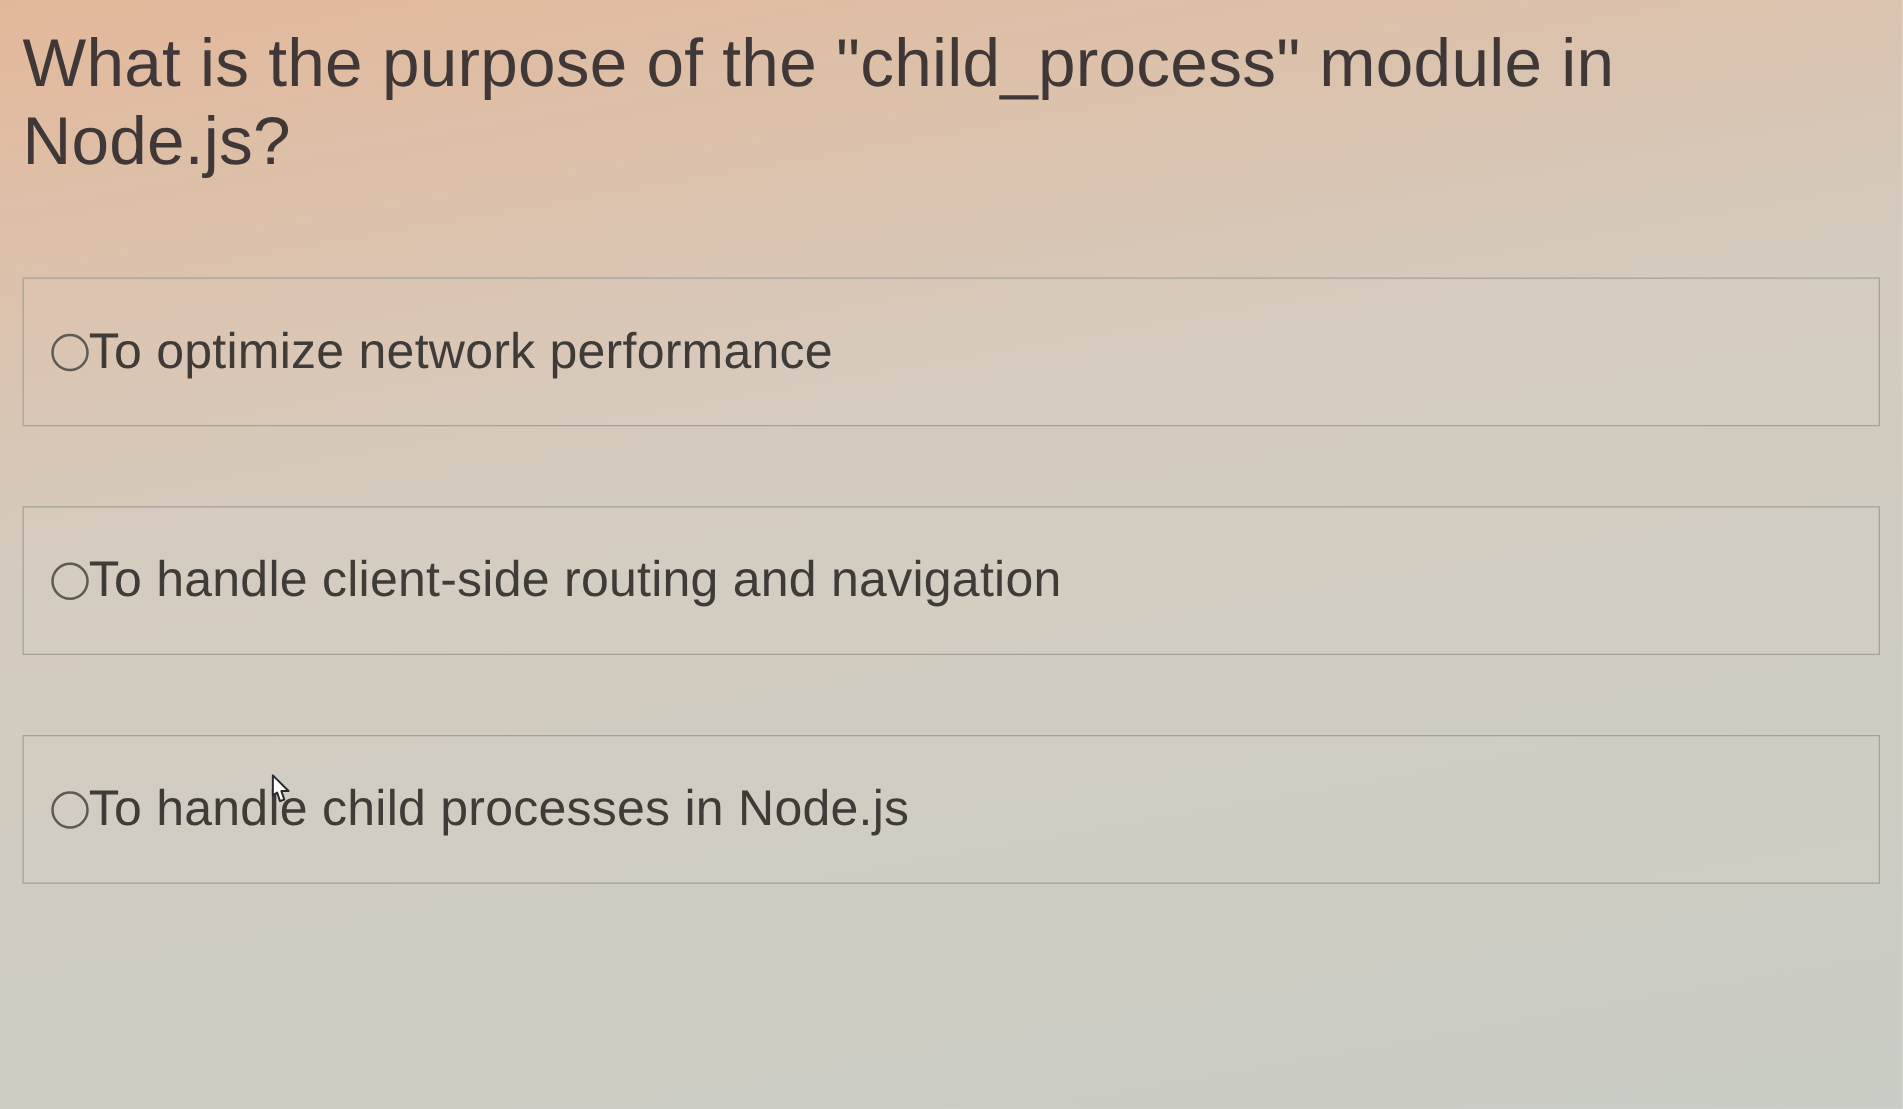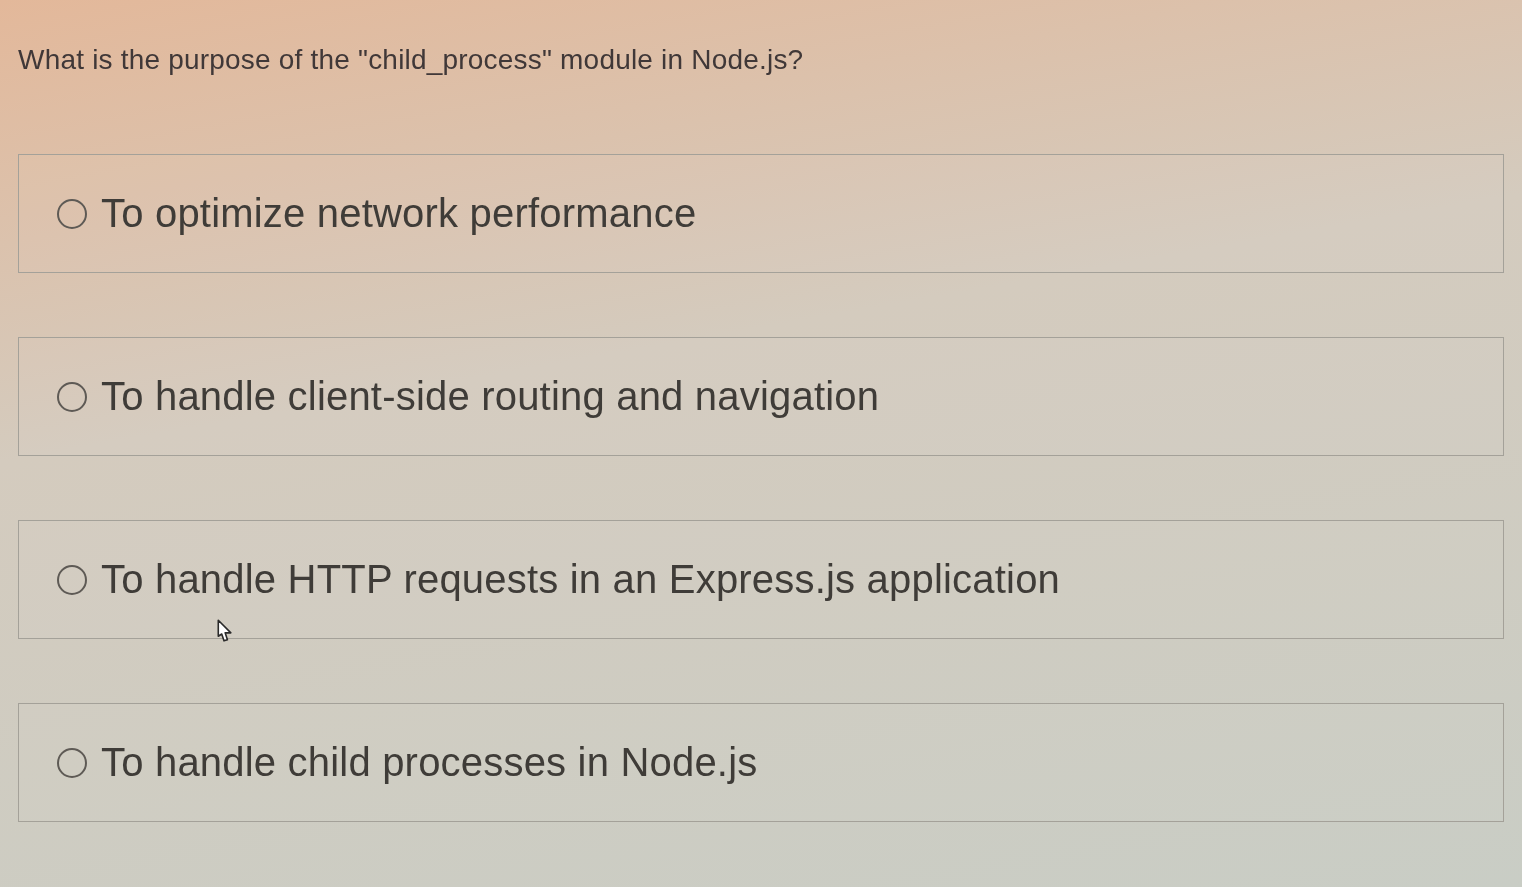--- a/index.html
+++ b/index.html
@@ -7,39 +7,37 @@
       width: 1522px;
       height: 887px;
       font-family: Arial, Helvetica, sans-serif;
       background: linear-gradient(170deg, #e3b89a 0%, #d4cbbe 40%, #c9cdc5 100%);
       overflow: hidden;
     }
     .page {
       padding: 20px 18px 0 18px;
     }
     .question {
-      font-size: 28px;
+      font-size: 54px;
       color: #403838;
       font-weight: 400;
       margin-bottom: 78px;
       letter-spacing: 0.2px;
-      margin-top: 24px;
     }
     .options {
       display: flex;
       flex-direction: column;
       gap: 64px;
     }
     .option {
       border: 1px solid #a4a199;
       background: rgba(255,255,255,0.03);
-      padding: 36px 38px;
+      padding: 36px 22px;
       display: flex;
       align-items: center;
-      gap: 14px;
       cursor: pointer;
       text-align: right;
     }
     .radio {
       width: 30px;
       height: 30px;
       border: 2px solid #5e5a55;
       border-radius: 50%;
       flex: 0 0 auto;
       background: transparent;
@@ -70,24 +68,20 @@
     <label class="option">
       <span class="radio"></span>
       <span class="option-text">To optimize network performance</span>
     </label>
 
     <label class="option">
       <span class="radio"></span>
       <span class="option-text">To handle client-side routing and navigation</span>
     </label>
 
-    <label class="option">
-      <span class="radio"></span>
-      <span class="option-text">To handle HTTP requests in an Express.js application</span>
-    </label>
 
     <label class="option">
       <span class="radio"></span>
       <span class="option-text">To handle child processes in Node.js</span>
     </label>
 
   </div>
 </div>
 
 <svg class="cursor" viewBox="0 0 24 28">

